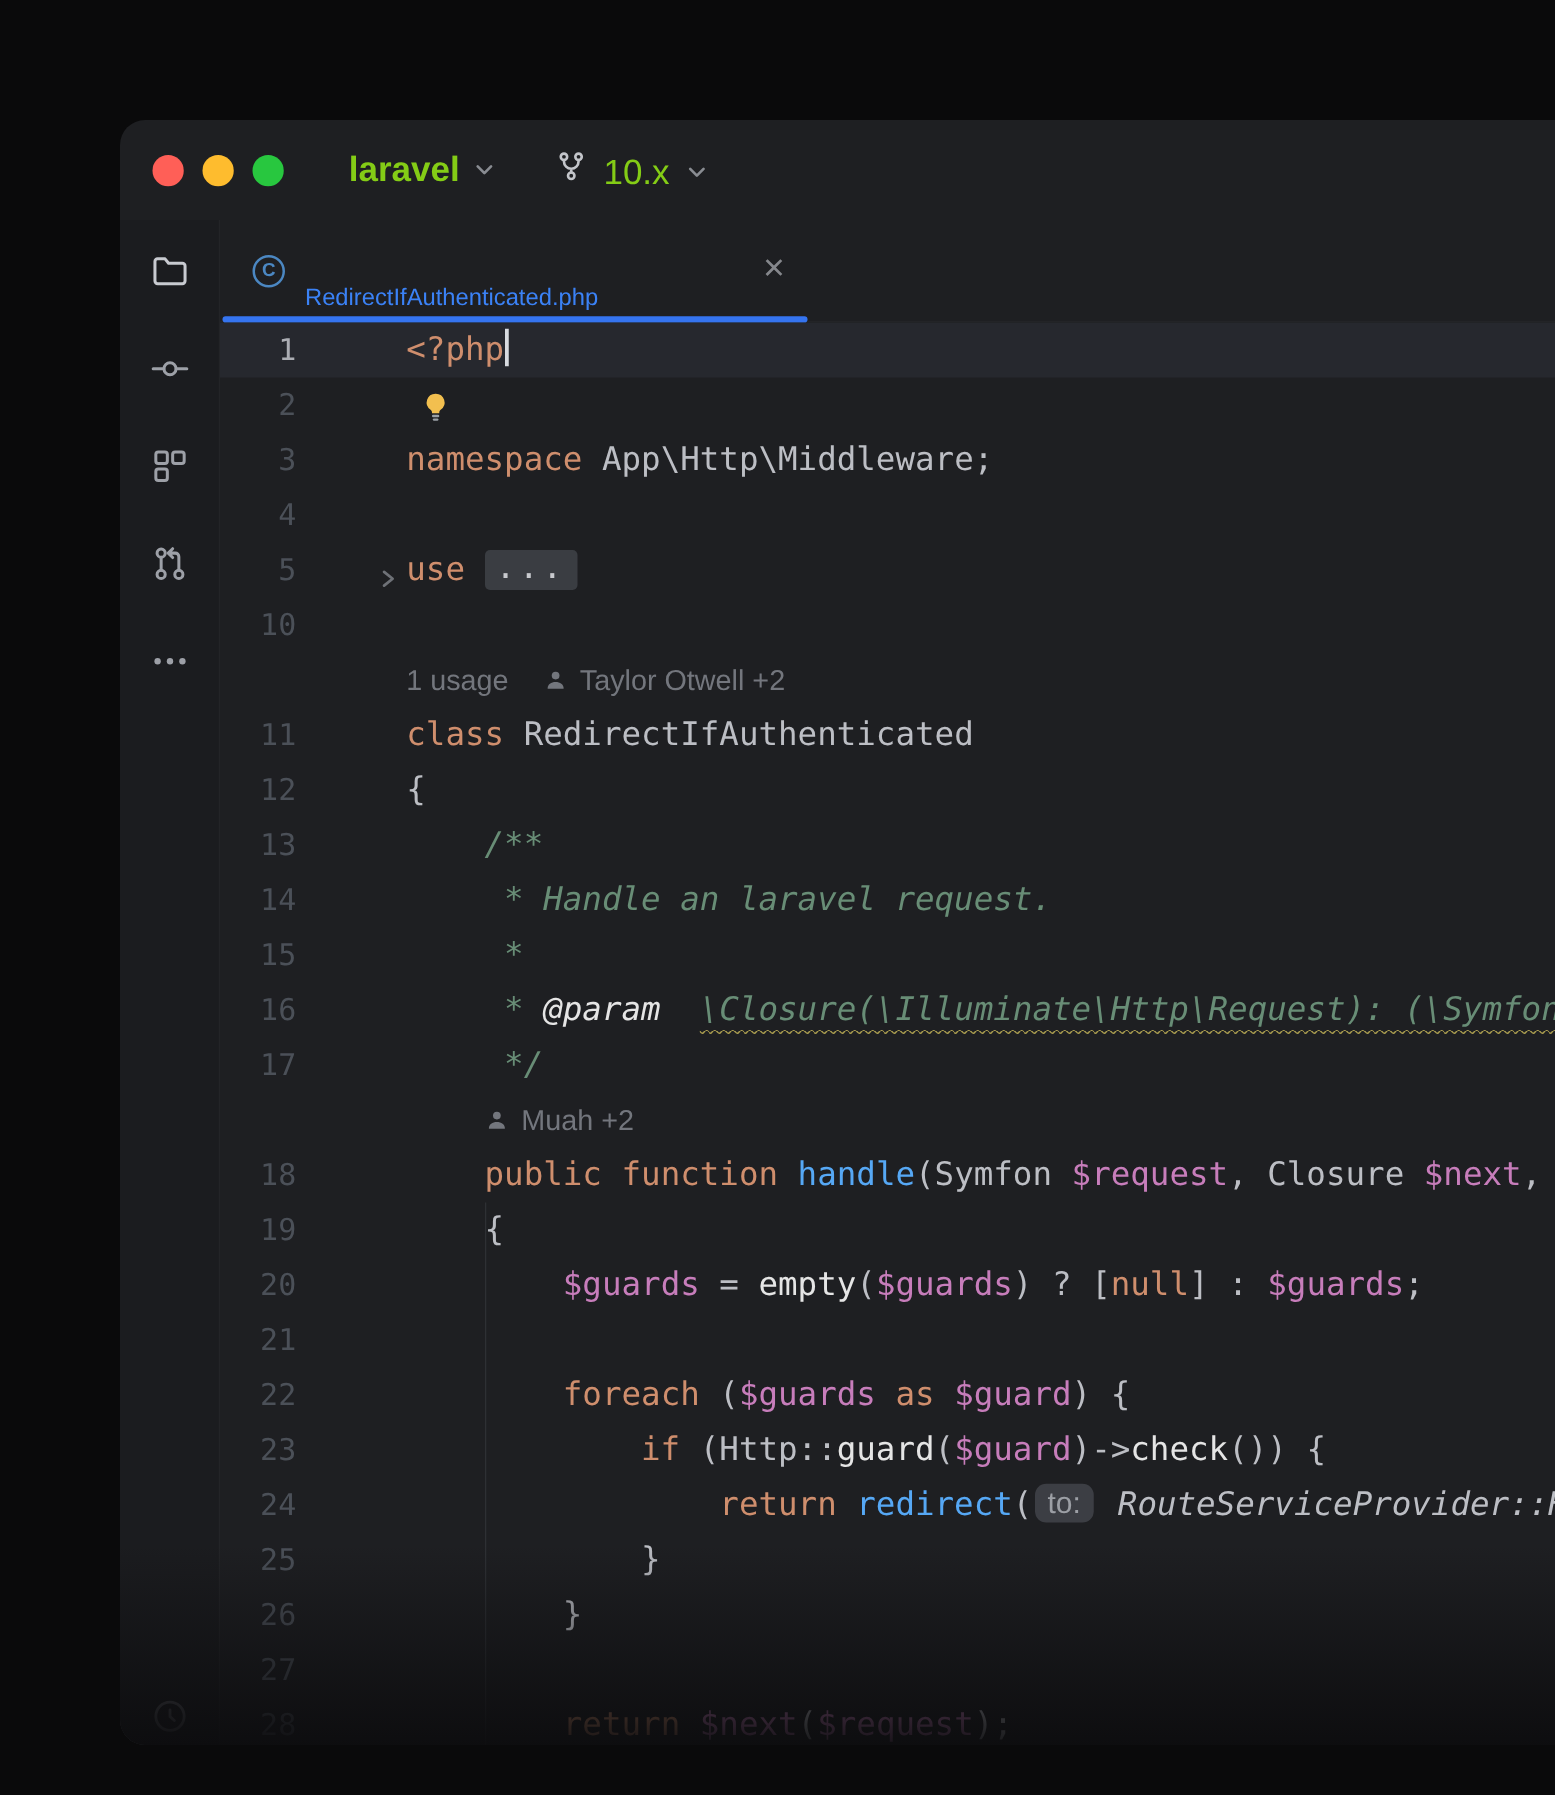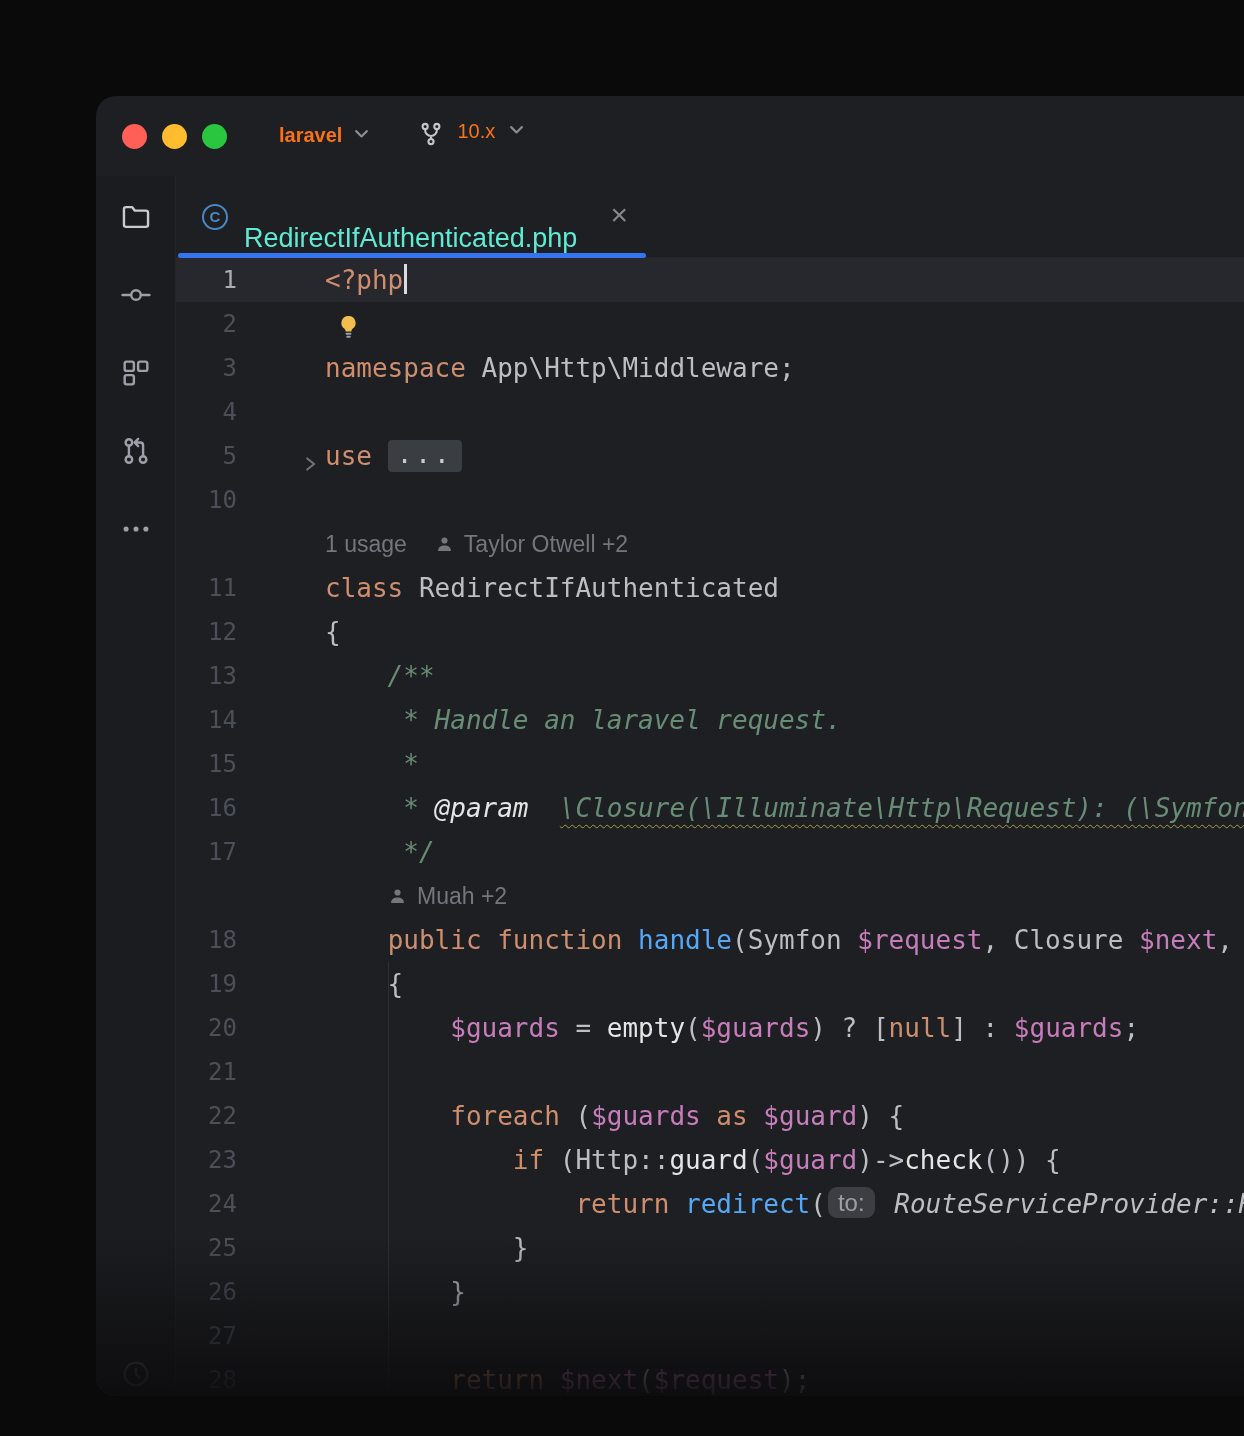--- a/index.html
+++ b/index.html
@@ -6,41 +6,41 @@
   html,body { width:1244px; height:1436px; background:#0a0a0b; overflow:hidden; position:relative;
               font-family:"Liberation Sans", sans-serif; }
   .window { position:absolute; left:96px; top:96px; width:1200px; height:1300px;
             background:#1e1f22; border-radius:20px; overflow:hidden; }
 
   
   .titlebar { height:80px; display:flex; align-items:center; }
   .lights { display:flex; gap:15px; margin-left:26px; }
   .light { width:25px; height:25px; border-radius:50%; }
   .light.red{background:#ff5f57} .light.yellow{background:#febc2e} .light.green{background:#28c73f}
-  .selector { display:flex; align-items:flex-start; gap:10px; color:#f97316; font-size:20px; cursor:default; }
+  .selector { display:flex; align-items:flex-end; gap:10px; color:#84cc16; font-size:28px; cursor:default; }
   .proj { margin-left:52px; font-weight:600; }
   .branch { margin-left:46px; font-weight:400; gap:12px; }
 
   
   .main { position:absolute; top:80px; left:0; right:0; bottom:0; display:flex; }
   .rail { width:80px; background:#1b1c1f; border-right:1px solid rgba(255,255,255,.04);
           display:flex; flex-direction:column; align-items:center; padding-top:15px;
           position:relative; flex-shrink:0; }
   .rail-item { width:56px; height:56px; display:grid; place-items:center; margin-bottom:22px; border-radius:12px; }
   .rail-bottom { position:absolute; bottom:2px; left:50%; transform:translateX(-50%); opacity:.55; }
   .content { flex:1; display:flex; flex-direction:column; min-width:0; background:#1e1f22; }
 
   
   .tabbar { height:82px; display:flex; border-bottom:1px solid rgba(255,255,255,.03); flex-shrink:0; }
   .tab { width:472px; display:flex; align-items:center; gap:16px; padding:0 20px 0 26px; position:relative; }
   .tab::after { content:""; position:absolute; left:2px; right:2px; bottom:-1px; height:5px;
                 border-radius:3px; background:#3574f0; }
   .tab-icon { width:26px; height:26px; border:2.5px solid #4b87c2; border-radius:50%; color:#4b87c2;
               display:grid; place-items:center; font-size:15px; font-weight:700; flex-shrink:0; }
-  .tab-title { color:#5eead4; font-size:27px; white-space:nowrap; flex:1;margin-top:44px; }
+  .tab-title { color:#3b82f6; font-size:19px; white-space:nowrap; flex:1;margin-top:44px; }
   .tab-close { color:#85878c; font-size:30px; line-height:1; padding-bottom:3px; }
 
   
   .editor { flex:1; position:relative; overflow:hidden;
             font-family:"DejaVu Sans Mono","Liberation Mono",monospace; font-size:26px; }
   .row { display:flex; height:44px; line-height:44px; }
   .row.active { background:#26282e; }
   .num { width:61px; flex-shrink:0; text-align:right; color:#4b5058; font-size:24px; }
   .row.active .num { color:#abadb3; }
   .gut { width:88px; flex-shrink:0; position:relative; }

